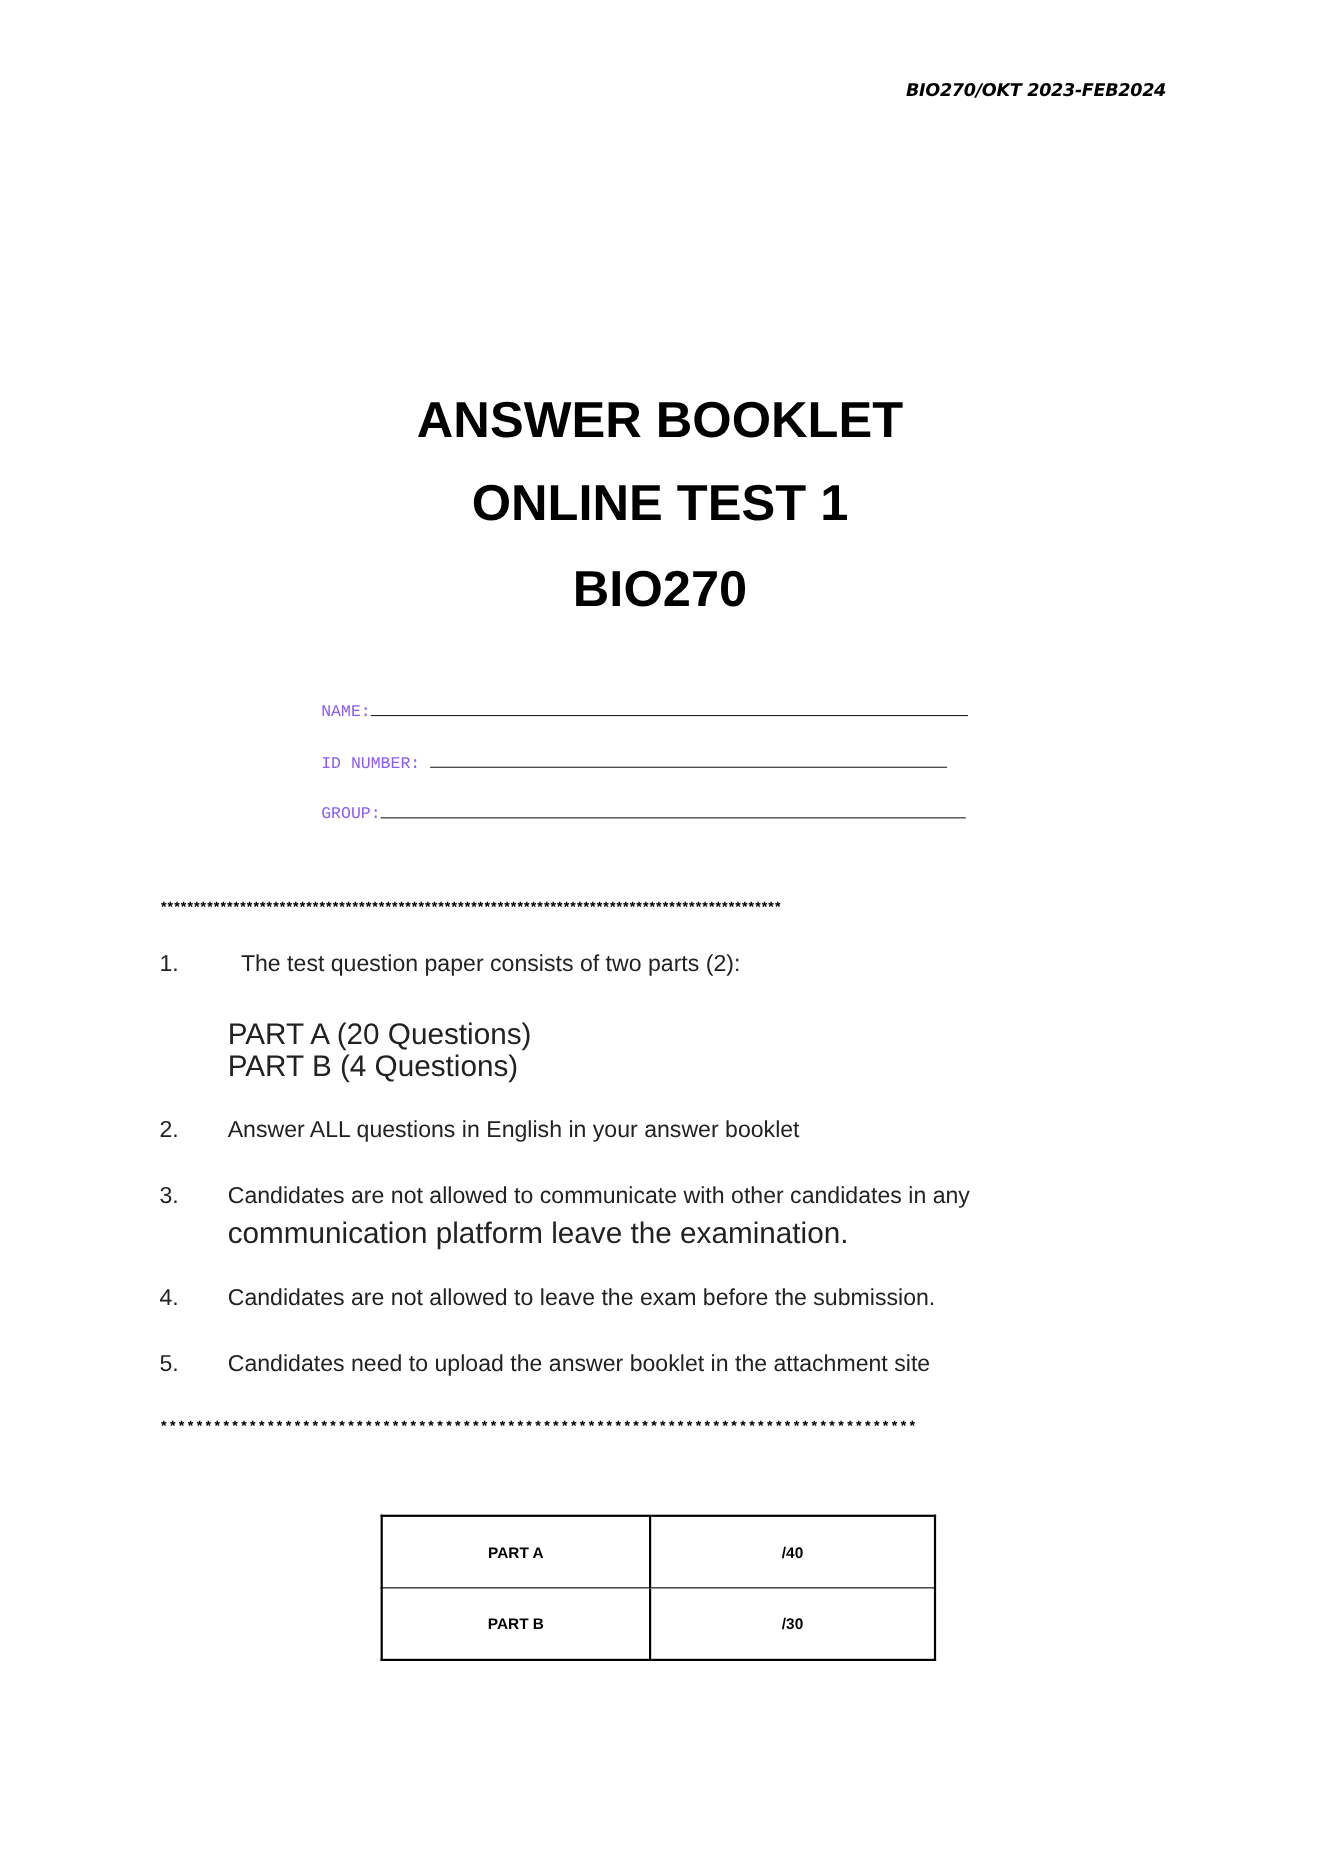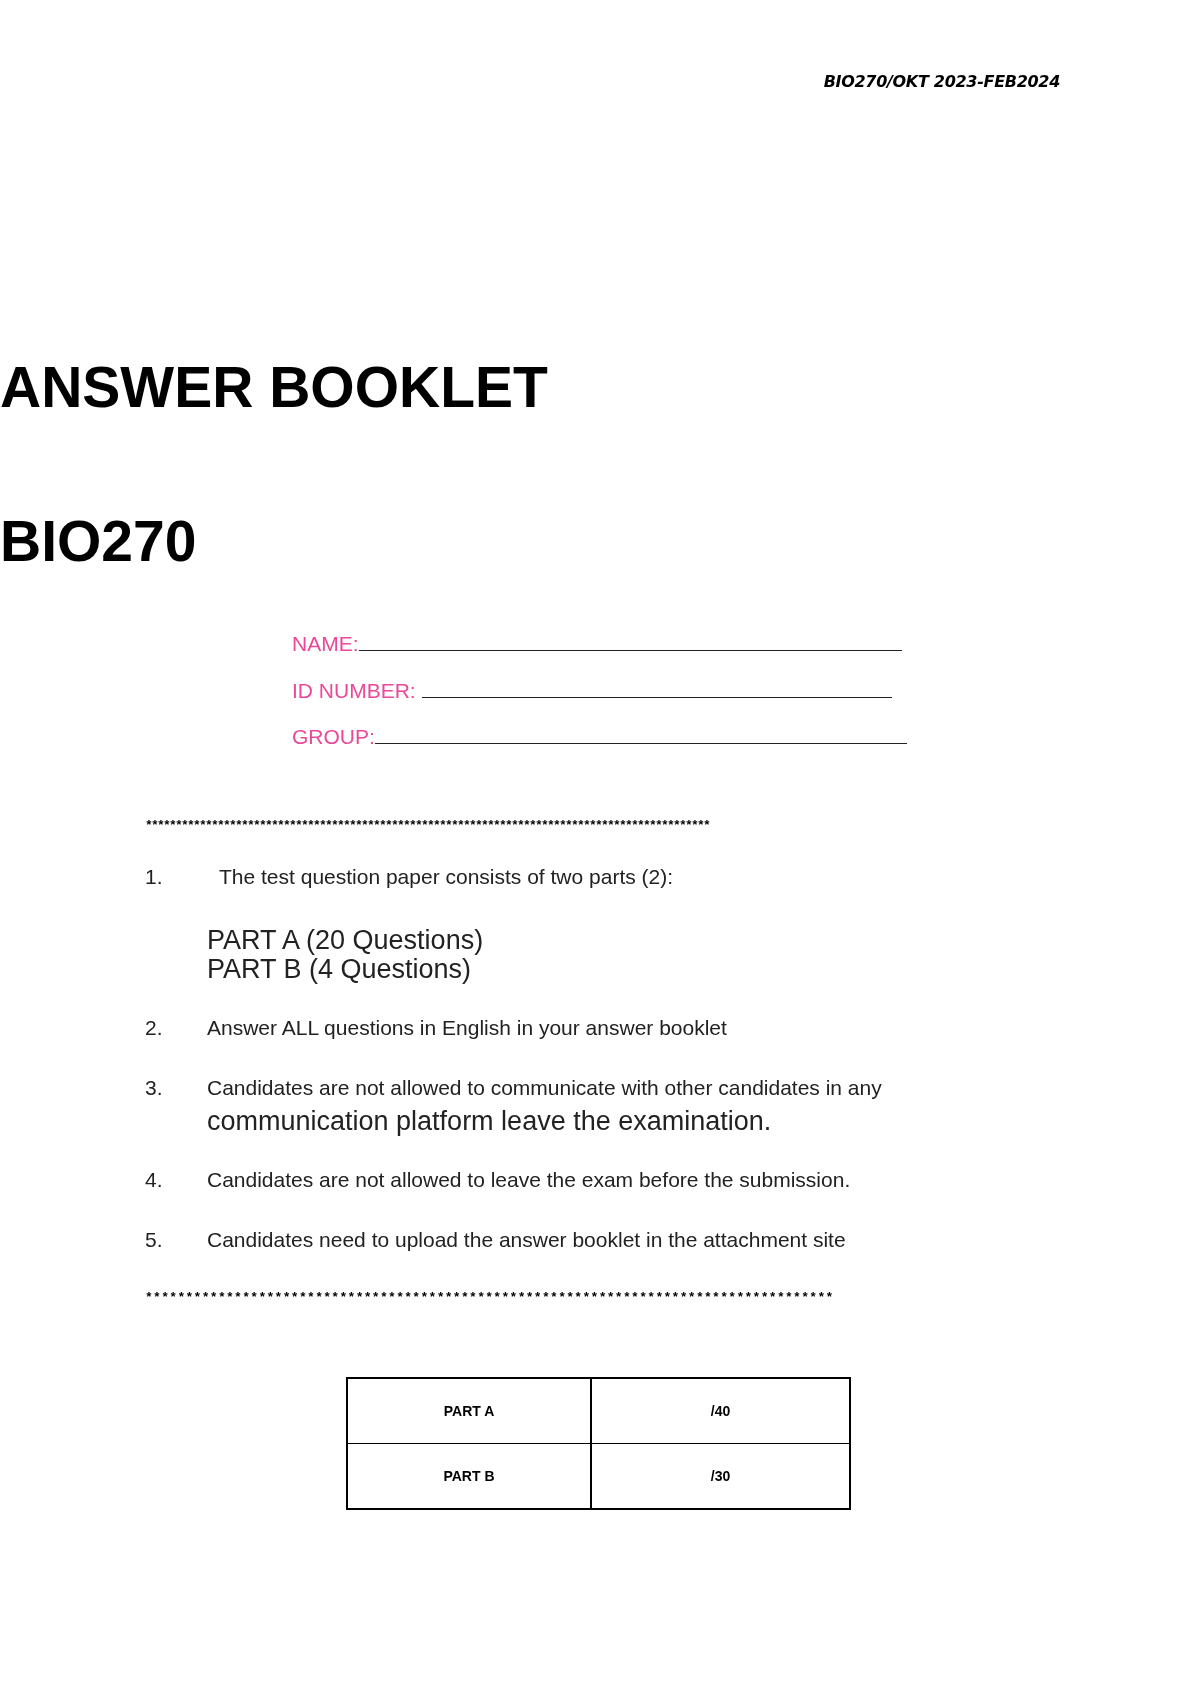--- a/index.html
+++ b/index.html
@@ -4,29 +4,29 @@
 <style>
   html, body { margin: 0; padding: 0; background: #ffffff; }
   body { width: 1200px; height: 1696px; position: relative; overflow: hidden; color: #000; }
   .page { position: absolute; left: 0; top: 0; width: 1200px; height: 1696px; background: #fff; }
   .header-code {
     position: absolute; right: 140px; top: 72px;
     font-family: "DejaVu Sans", sans-serif; font-style: italic; font-weight: bold;
     font-size: 16px; letter-spacing: -0.3px; color: #000;
   }
   .title {
-    position: absolute; left: 0; width: 1200px; 
-    font-family: "Liberation Sans", sans-serif; font-weight: bold; font-size: 57px;
+    position: absolute; left: 0; width: 1200px; text-align: center;
+    font-family: "Liberation Sans", sans-serif; font-weight: bold; font-size: 46px;
   }
   .t1 { top: 354px; }
   .t2 { top: 430px; }
   .t3 { top: 508px; }
   .field {
     position: absolute; left: 292px;
-    font-family: Liberation Sans, sans-serif; font-size: 21px; color: #ec4899;
+    font-family: Liberation Mono, monospace; font-size: 15px; color: #8b5cf6;
     white-space: nowrap;
   }
   .field .line { display: inline-block; border-bottom: 1.5px solid #222; height: 18px; vertical-align: baseline; }
   .f1 { top: 632px; }
   .f2 { top: 679px; }
   .f3 { top: 725px; }
   .stars {
     position: absolute; left: 145px; width: 915px; overflow: hidden; white-space: nowrap;
     font-family: "Liberation Mono", monospace; font-size: 13px; font-weight: bold; letter-spacing: -1.8px;
   }
@@ -49,20 +49,21 @@
   .score-table td.c1 { width: 240px; border-right: 2px solid #000; }
 </style>
 </head>
 <body>
 
 <div class="page">
 
   <div class="header-code">BIO270/OKT 2023-FEB2024</div>
 
   <div class="title t1">ANSWER BOOKLET</div>
+  <div class="title t2">ONLINE TEST 1</div>
   <div class="title t3">BIO270</div>
 
   <div class="field f1">
     <span>NAME:</span><span class="line" style="width:543px"></span>
   </div>
   <div class="field f2">
     <span>ID NUMBER: </span><span class="line" style="width:470px"></span>
   </div>
   <div class="field f3">
     <span>GROUP:</span><span class="line" style="width:532px"></span>

